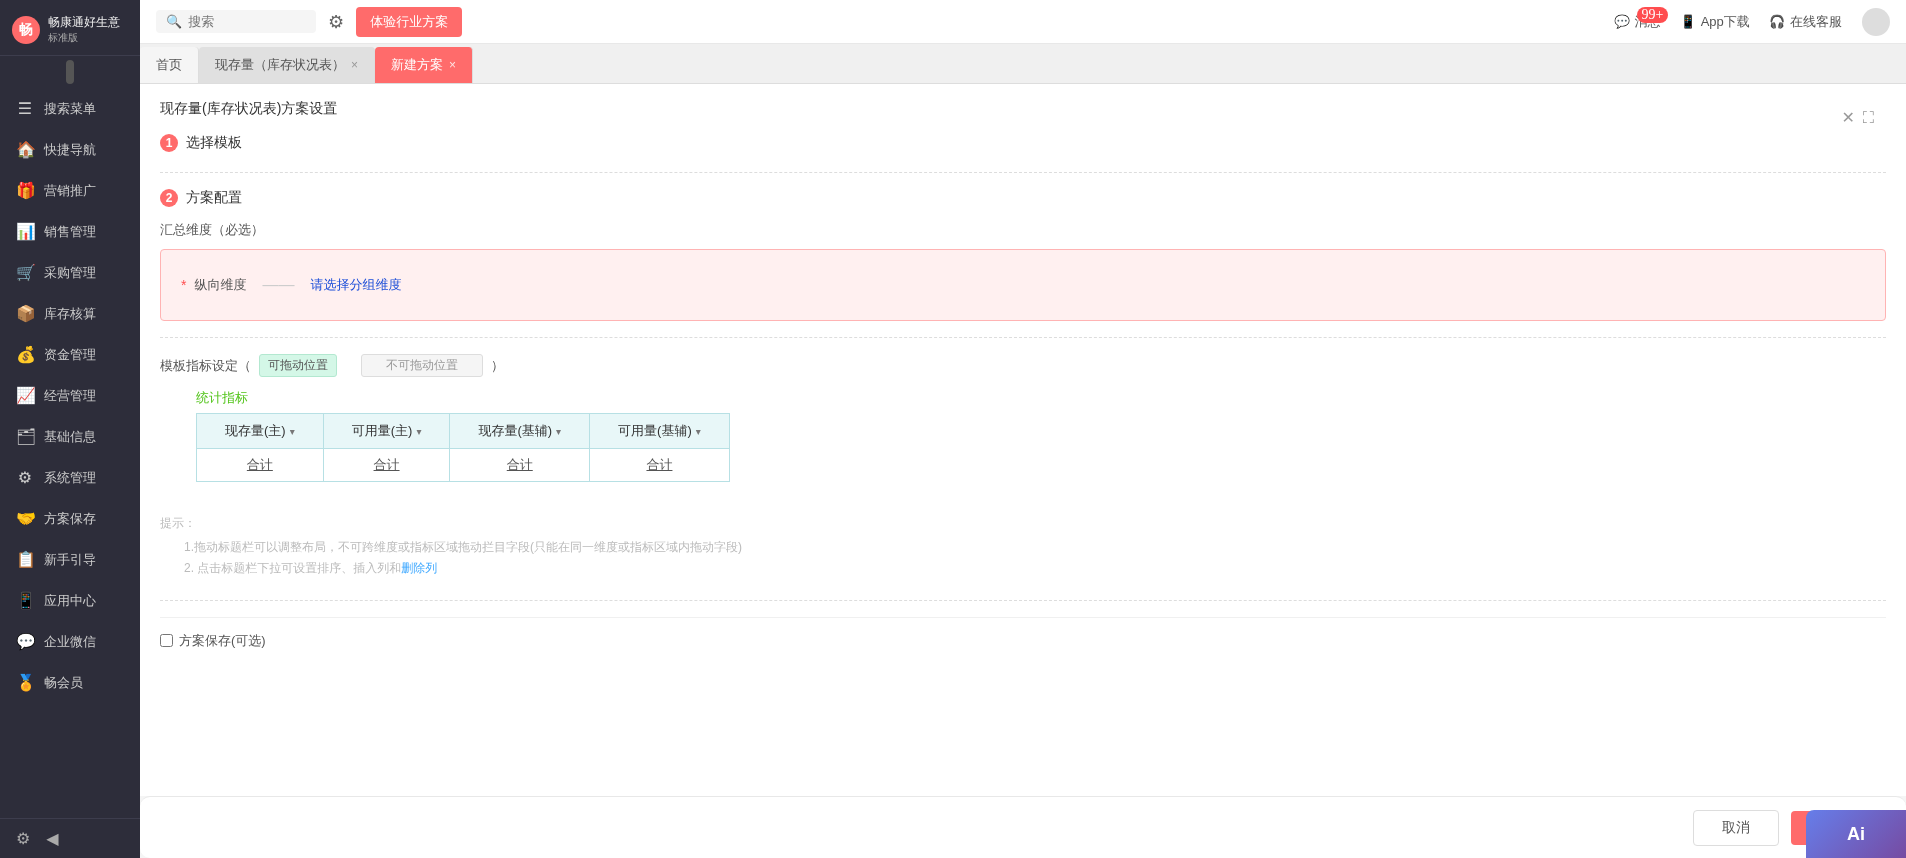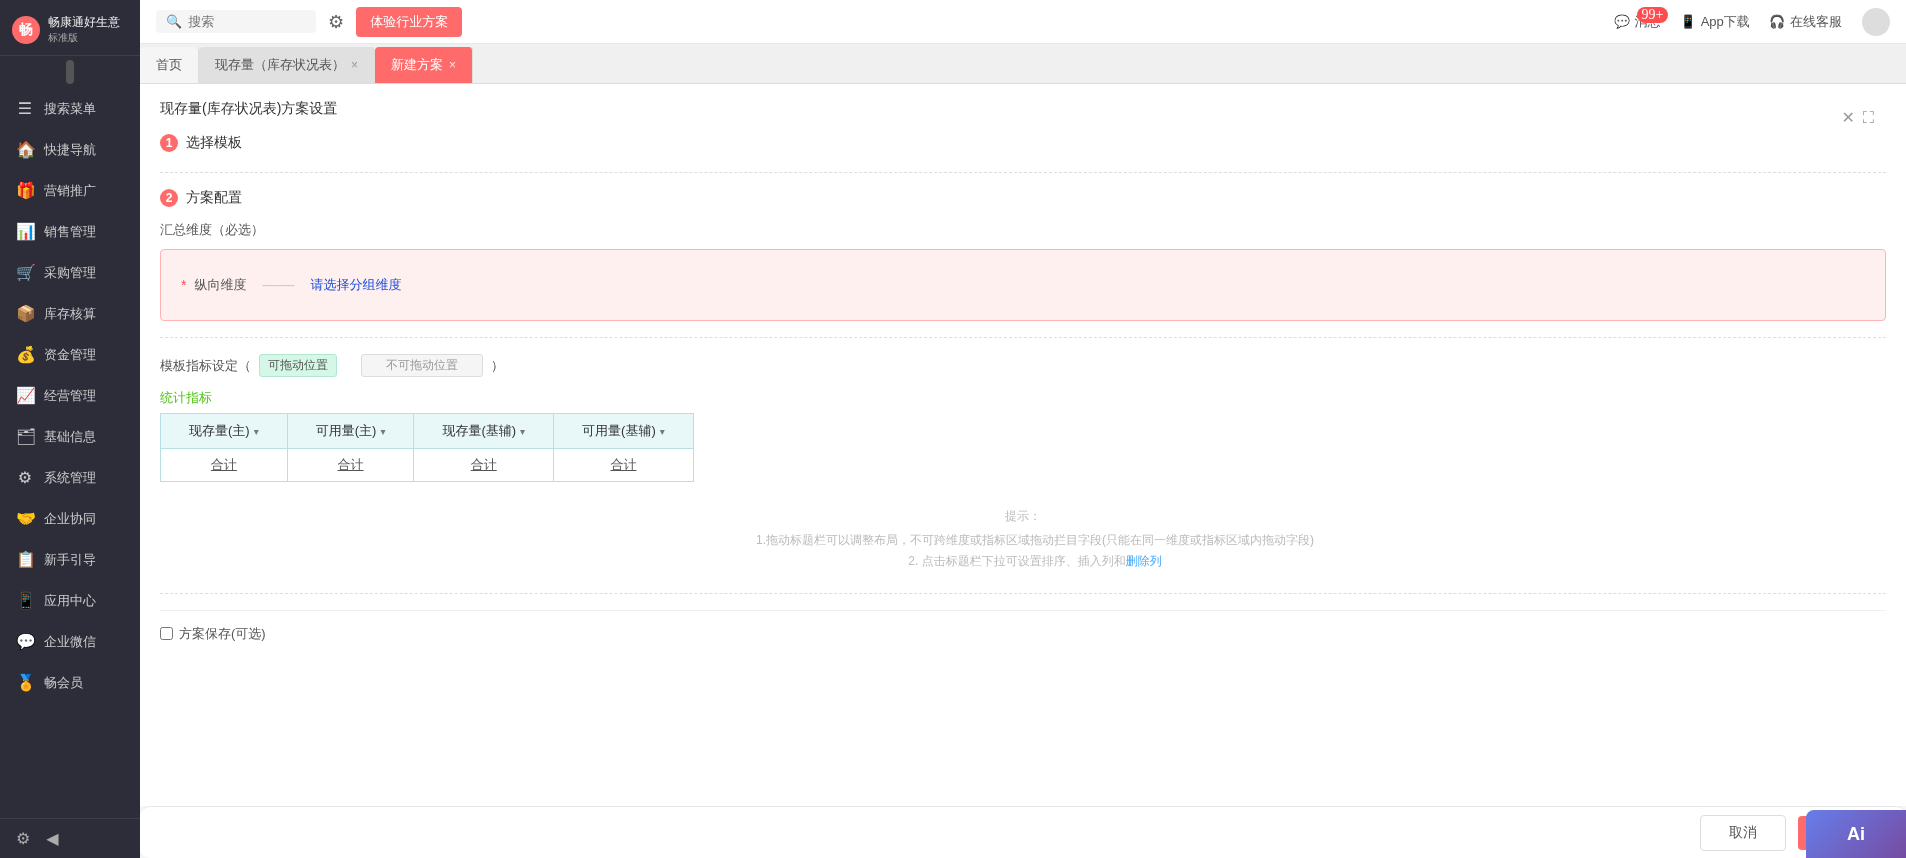--- a/index.html
+++ b/index.html
@@ -168,54 +168,54 @@
       background: #d4f7e7; border: 1px solid #b3e8d0;
       padding: 2px 8px; border-radius: 3px; font-size: 12px; color: #555;
     }
     .no-drag-badge {
       display: inline-block;
       background: #f5f5f5; border: 1px solid #ddd;
       padding: 2px 24px; border-radius: 3px; font-size: 12px; color: #999;
     }
 
     
-    .stats-section { margin-bottom: 12px; }
+    .stats-section { margin-bottom: 12px; margin-left: 36px; }
     .stats-title { color: #52c41a; font-size: 13px; font-weight: 500; margin-bottom: 6px; }
     .stats-table { border-collapse: collapse; border: 1px solid #b7e0e4; width: auto; }
     .stats-table th {
       background: #e8f7f8; color: #333; font-size: 13px; font-weight: normal;
       padding: 8px 28px; border: 1px solid #b7e0e4;
       display: table-cell; text-align: center;
     }
     .stats-table td {
       text-align: center; font-size: 13px; color: #555;
       padding: 7px 28px; border: 1px solid #b7e0e4; background: #fff; text-decoration: underline;
     }
     .th-content { display: flex; align-items: center; gap: 4px; justify-content: center; }
     .chevron-down { font-size: 10px; color: #777; cursor: pointer; }
 
     
-    .tips { font-size: 12px; color: #bbb; line-height: 1.8; margin-top: 24px; text-align: center; }
+    .tips { font-size: 12px; color: #bbb; line-height: 1.8; margin-top: 31px; }
     .tips-title { margin-bottom: 2px; }
 
     
     .save-option {
       display: flex; align-items: center; gap: 6px;
       font-size: 13px; color: #555; padding: 14px 0;
       border-top: 1px solid #f0f0f0;
     }
     .save-option input[type=checkbox] { cursor: pointer; }
 
     
     .footer-bar {
-      height: 52px;
+      height: 62px;
       background: #fff;
       border-top: 1px solid #e8e8e8;
       display: flex; align-items: center; justify-content: flex-end;
-      padding: 0 24px; gap: 12px;
+      padding: 0 31px; gap: 12px;
       flex-shrink: 0;
       border-radius: 10px;
     }
     .btn-cancel {
       padding: 8px 28px; border: 1px solid #ddd;
       background: #fff; border-radius: 4px; font-size: 14px; color: #555; cursor: pointer;
     }
     .btn-query {
       padding: 8px 28px; border: none;
       background: #ff6b6b; border-radius: 4px; font-size: 14px; color: #fff; cursor: pointer;
@@ -293,21 +293,21 @@
       <div class="sidebar-item">
         <span class="icon">🗂</span>
         <span>基础信息</span>
       </div>
       <div class="sidebar-item">
         <span class="icon">⚙</span>
         <span>系统管理</span>
       </div>
       <div class="sidebar-item">
         <span class="icon">🤝</span>
-        <span>企业协同</span>
+        <span>方案保存</span>
       </div>
       <div class="sidebar-item">
         <span class="icon">📋</span>
         <span>新手引导</span>
       </div>
       <div class="sidebar-item">
         <span class="icon">📱</span>
         <span>应用中心</span>
       </div>
       <div class="sidebar-item">

